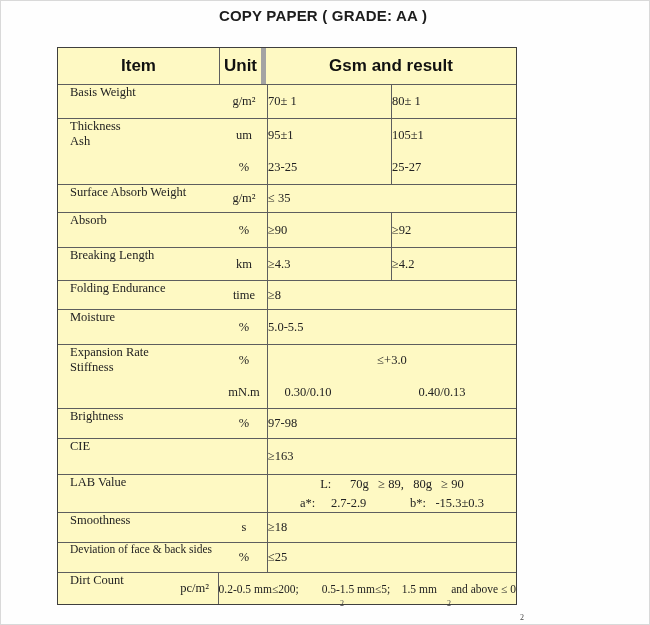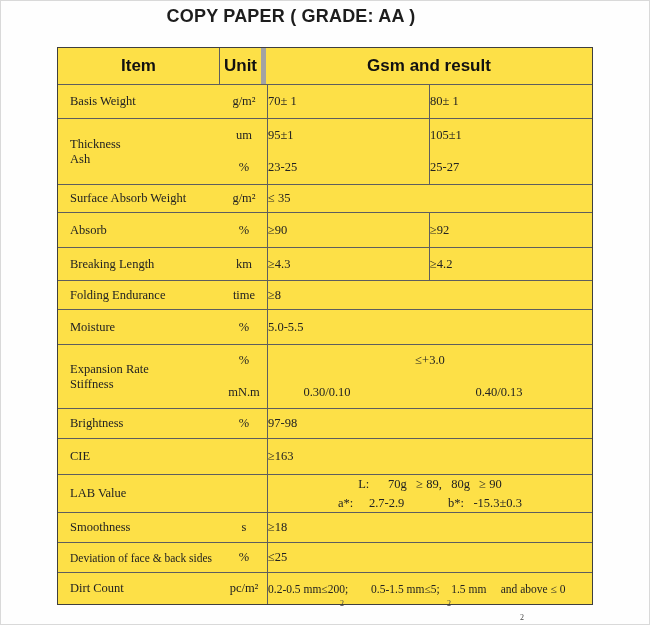--- a/index.html
+++ b/index.html
@@ -8,44 +8,44 @@
     background:#fefefe; box-sizing:border-box;
     border:1px solid #d9d9d9;
     font-family:"Liberation Serif","DejaVu Serif",serif;
     color:#222;
     overflow:hidden;
   }
   .title {
     position:absolute; top:5px; left:0; width:580px;
     text-align:center;
     font-family:"Liberation Sans","DejaVu Sans",sans-serif;
-    font-size:18px; line-height:20px; font-weight:600;
-    letter-spacing:0.2px; color:#1d1d1d;
+    font-size:15px; line-height:20px; font-weight:600;
+    letter-spacing:0.2px; color:#1d1d1d;padding-left:32px;
   }
   .sheet {
-    position:absolute; top:46px; left:56px; width:536px;
+    position:absolute; top:46px; left:56px; width:460px;
     box-sizing:border-box; border:1.5px solid #3f3f3f;
-    background:#fde047;
+    background:#fef9c3;
   }
   .hrow { display:flex; box-sizing:border-box; height:37px; border-bottom:1px solid #5e5e5e; }
   .hcell {
     display:flex; align-items:center; justify-content:center;
     font-family:"Liberation Sans","DejaVu Sans",sans-serif;
     font-weight:bold; font-size:17px; color:#111;
     box-sizing:border-box;
   }
   .h-item { width:162px; border-right:1px solid #5e5e5e; }
   .h-unit { width:46px;  border-right:5px solid #a3a3a3; }
   .h-gsm  { flex:1; }
 
   .row { display:flex; box-sizing:border-box; border-bottom:1px solid #5e5e5e; font-size:12.5px; }
   .row:last-child { border-bottom:none; }
   .iu { width:210px; box-sizing:border-box; border-right:1px solid #5e5e5e;
         display:flex; align-items:stretch; }
-  .icol { flex:1; display:flex; flex-direction:column; justify-content:center; padding-left:12px; }
+  .icol { flex:1; display:flex; flex-direction:column; justify-content:flex-start; padding-left:12px; }
   .ucol { width:46px; display:flex; flex-direction:column; justify-content:space-around; text-align:center; }
   .icol span, .ucol span { display:block; }
   .gsm { flex:1; display:flex; align-items:stretch; box-sizing:border-box; }
   .vcell { display:flex; flex-direction:column; justify-content:space-around; text-align:left; }
   .half { width:50%; box-sizing:border-box; }
   .half.first { border-right:1px solid #5e5e5e; }
   .full { width:100%; }
   .val { white-space:pre; }
   .gcol { flex:1; display:flex; flex-direction:column; justify-content:space-around; }
   .gline-center { text-align:center; white-space:pre; }

